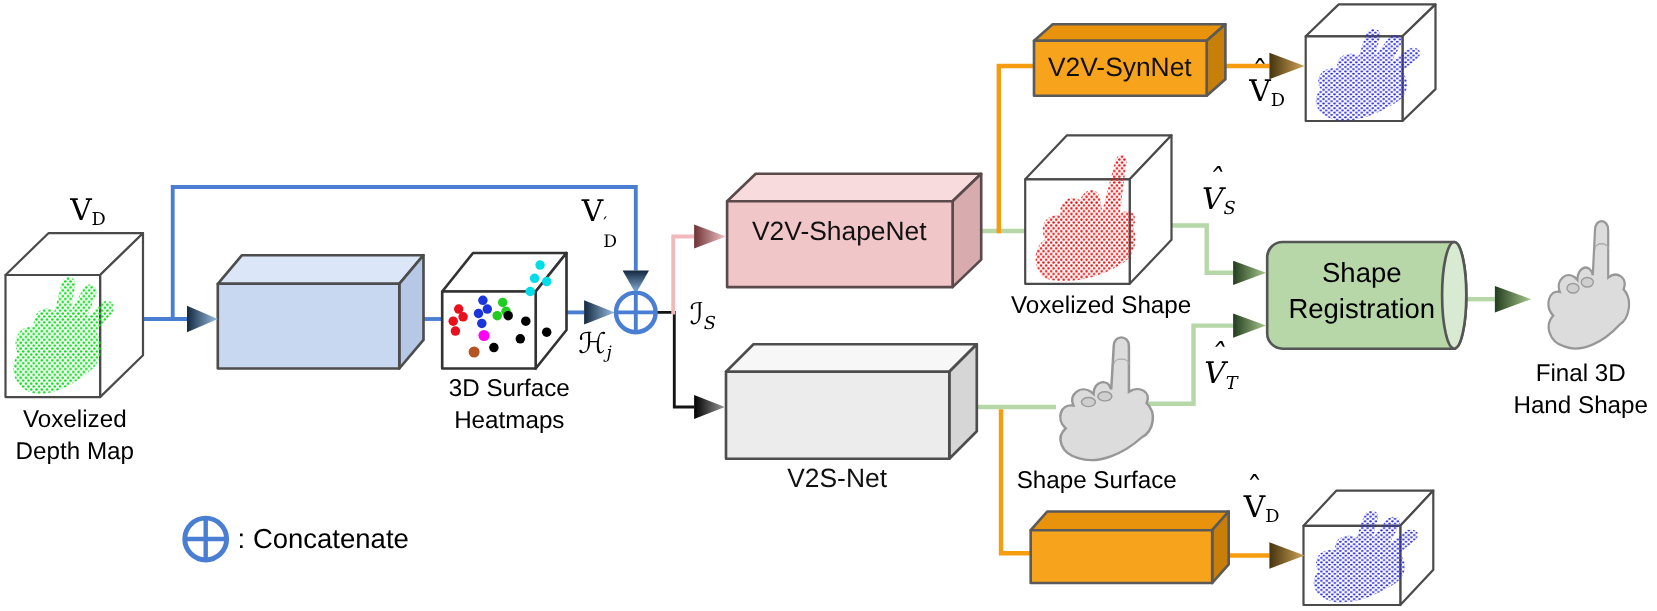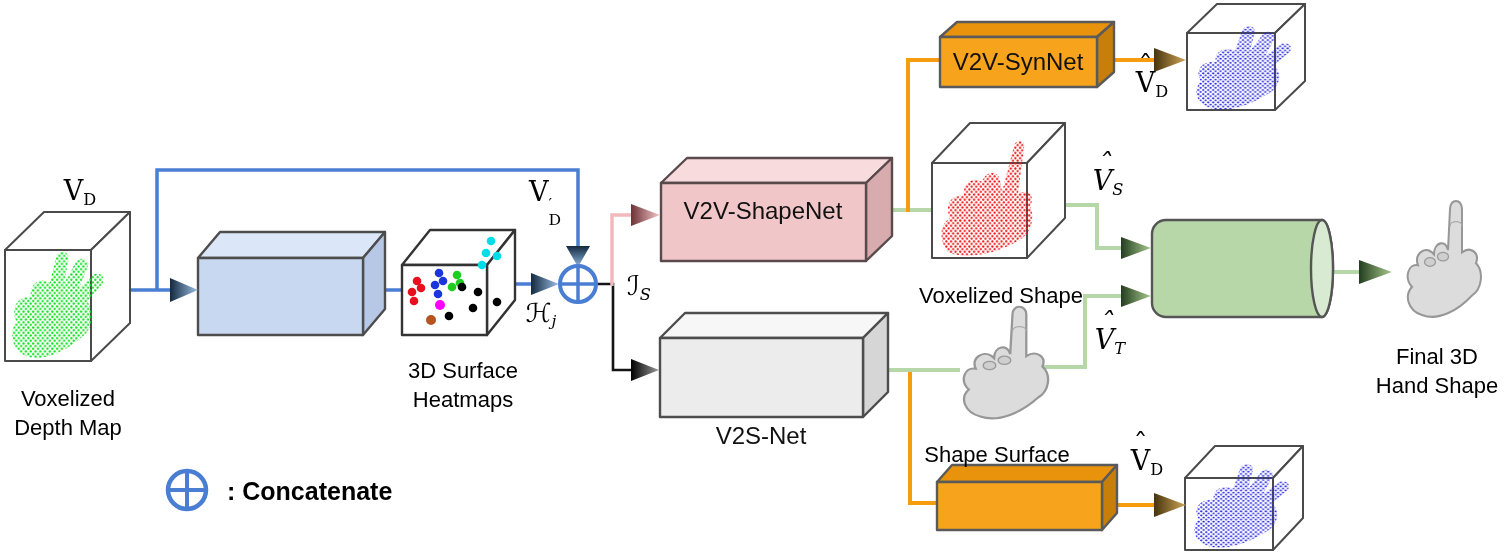--- a/index.html
+++ b/index.html
@@ -3,21 +3,21 @@
 <meta charset="utf-8">
 <style>
   html,body{margin:0;padding:0;background:#fff;}
   .canvas{position:relative;width:1506px;height:555px;background:#fff;
           font-family:"Liberation Sans",sans-serif;overflow:hidden;}
   svg.layer{position:absolute;left:0;top:0;}
   .lbl{position:absolute;transform:translate(-50%,-50%);text-align:center;
        color:#000;white-space:nowrap;}
   .boxlbl{font-size:24px;color:#111;}
   .cyllbl{font-size:25px;line-height:33px;}
-  .cap{font-size:22px;line-height:29px;margin-top:18px;}
+  .cap{font-size:22px;line-height:29px;}
   .math{font-family:"DejaVu Serif",serif;font-size:27px;}
   .math .msub{font-size:0.60em;vertical-align:-0.30em;}
   .script{font-family:"DejaVu Sans","DejaVu Serif",serif;font-style:italic;}
   .ital{font-style:italic;}
   .hatwrap{position:relative;display:inline-block;}
   .hat{position:absolute;left:50%;top:-0.52em;transform:translateX(-50%);
        font-size:1.05em;line-height:1;}
   .ital .hat{left:62%;}
   .stack{display:inline-flex;flex-direction:column;font-size:0.58em;
          line-height:1.02;vertical-align:-0.52em;text-align:left;}
@@ -269,21 +269,25 @@
 </div>
 
 <div class="lbl math" style="left:1152px;top:84px;">
   <span class="hatwrap"><span class="hat">ˆ</span><span class="base">V</span></span><span class="msub">D</span>
 </div>
 
 <div class="lbl math" style="left:1147px;top:462px;">
   <span class="hatwrap"><span class="hat">ˆ</span><span class="base">V</span></span><span class="msub">D</span>
 </div>
 
+<div class="lbl cyllbl" style="left:1238px;top:265px;">
+  <div>Shape</div>
+  <div>Registration</div>
+</div>
 
 <div class="lbl cap" style="left:1437px;top:353px;">
   <div>Final 3D</div>
   <div>Hand Shape</div>
 </div>
 
-<div class="legendtxt" style="left:227px;top:491px;font-weight:bold;">: Concatenate</div>
+<div class="legendtxt" style="left:216px;top:491px;">: Concatenate</div>
 
 </div>
 
 </body></html>

